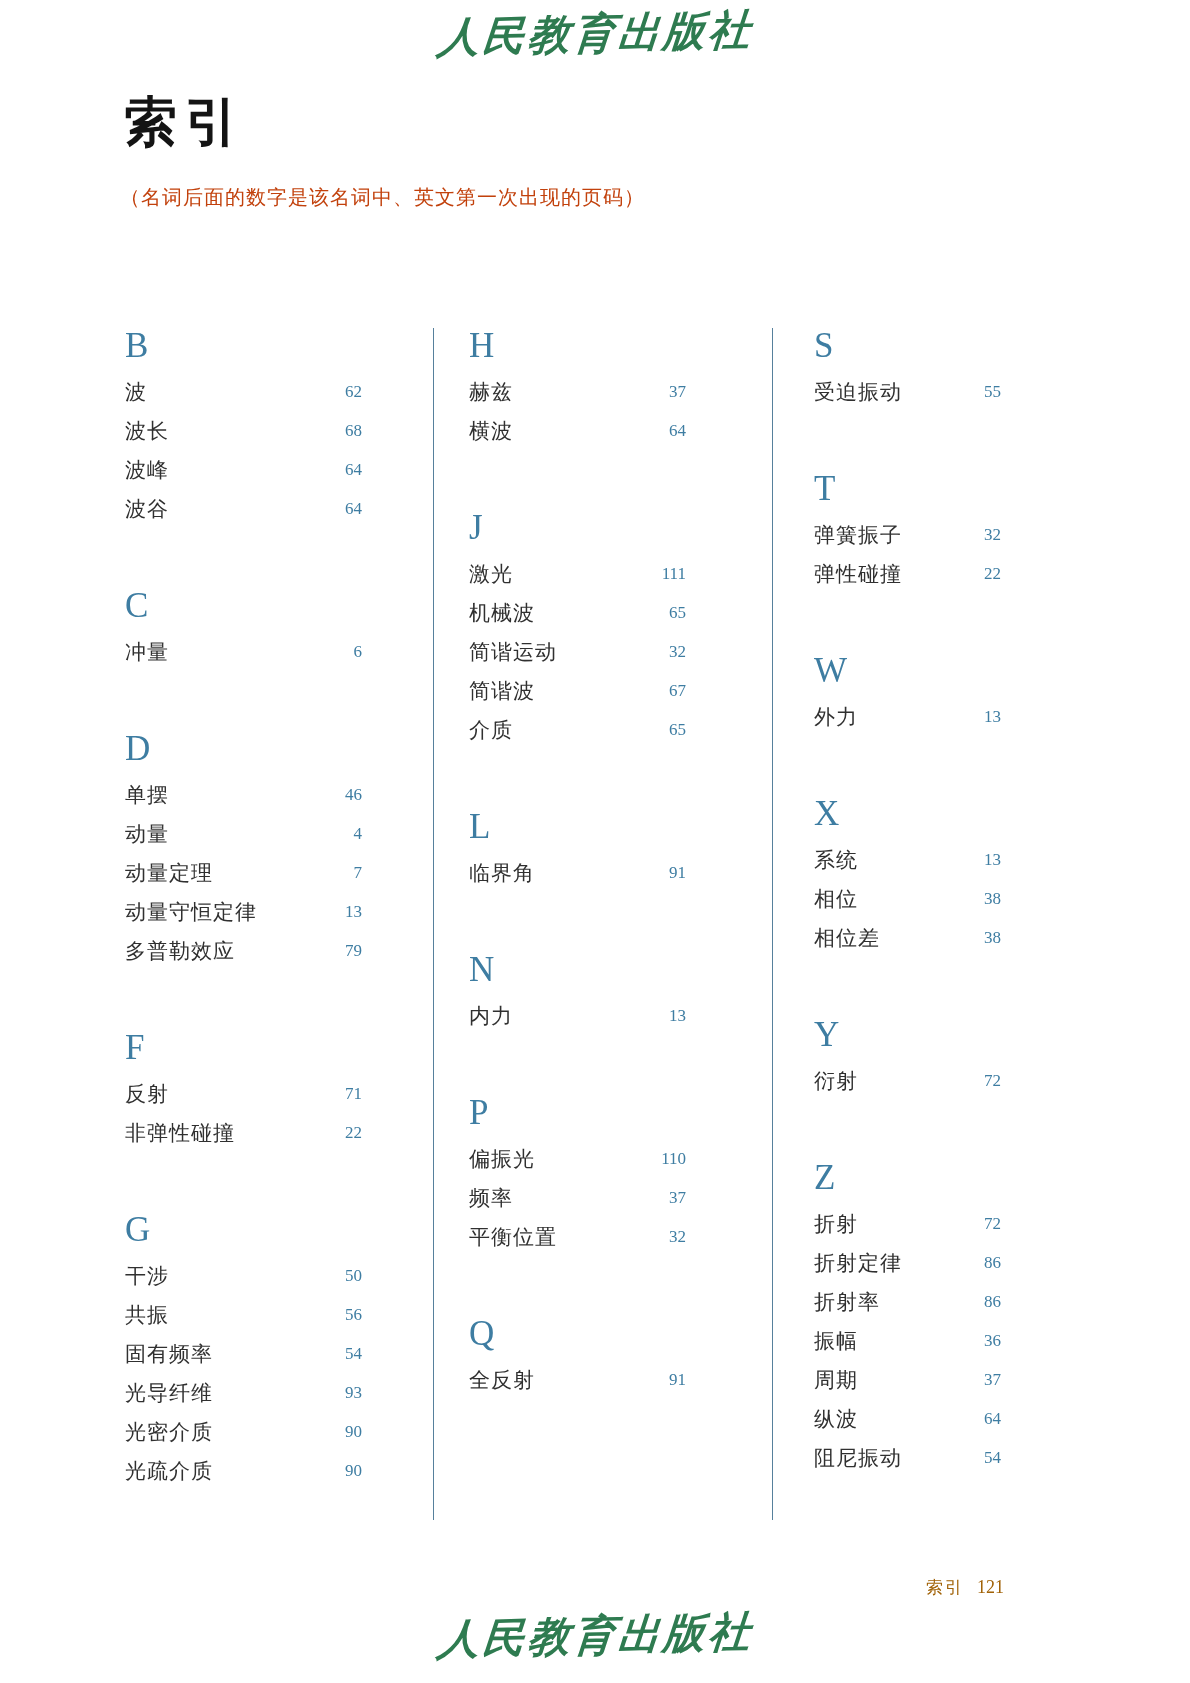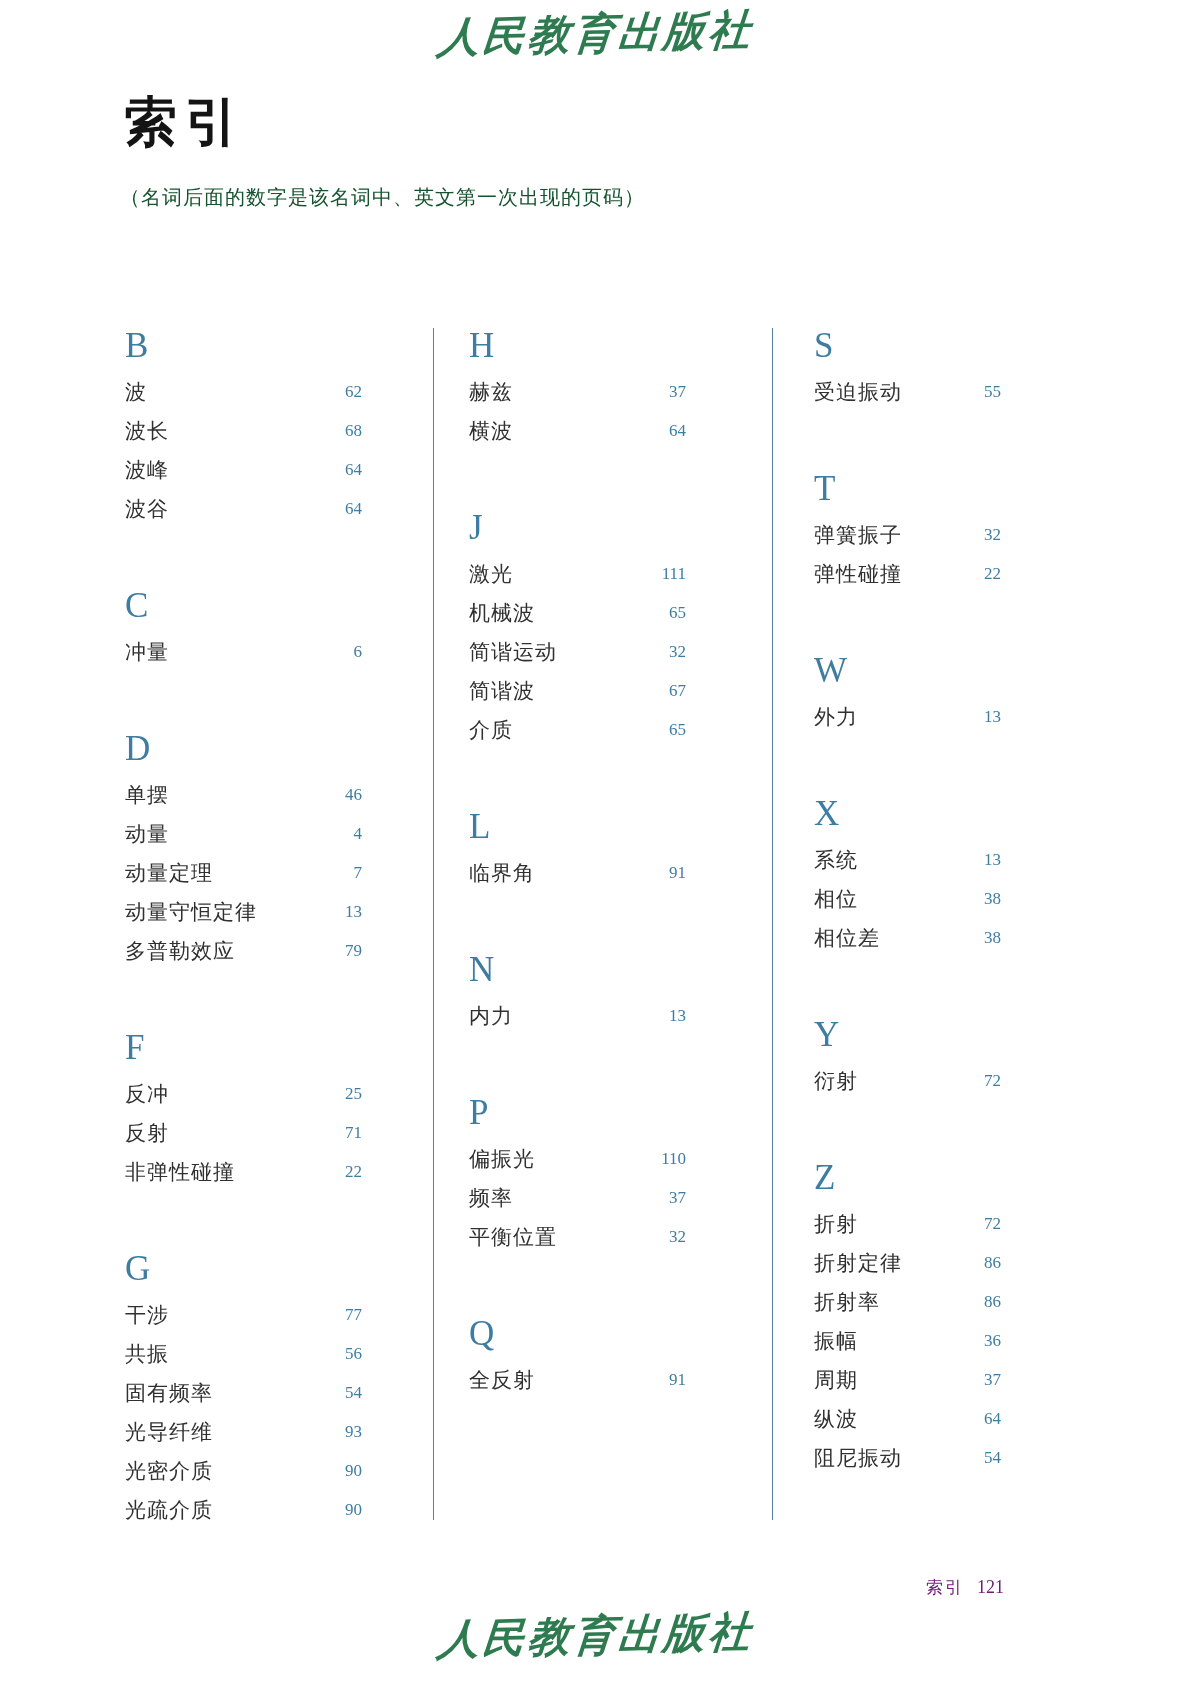--- a/index.html
+++ b/index.html
@@ -13,21 +13,21 @@
     color:var(--green);font-style:italic;font-weight:700;white-space:nowrap;
   }
   .logo-top{top:6px;font-size:42px;letter-spacing:3px;}
   .logo-bottom{top:1608px;font-size:42px;letter-spacing:3px;}
   .logo .cal{display:inline-block;transform:skewX(-6deg) rotate(-1.5deg);}
   .page-title{
     position:absolute;left:124px;top:92px;font-size:53px;font-weight:700;
     color:#141414;letter-spacing:8px;line-height:1.15;
   }
   .page-subtitle{
-    position:absolute;left:120px;top:184px;font-size:20px;color:#14532d;
+    position:absolute;left:120px;top:184px;font-size:20px;color:#c2410c;
     letter-spacing:1px;
   }
   .index-col{position:absolute;top:320px;}
   .col-1{left:125px;width:237px;}
   .col-2{left:469px;width:217px;}
   .col-3{left:814px;width:187px;}
   .divider{position:absolute;top:328px;width:1px;height:1192px;background:var(--divider);}
   .divider-1{left:433px;}
   .divider-2{left:772px;}
   .index-section{margin-top:52px;}
@@ -36,21 +36,21 @@
     height:52px;line-height:52px;font-size:35px;color:var(--accent);
     font-family:"Liberation Serif","DejaVu Serif",serif;
   }
   .entry{
     height:39px;display:flex;justify-content:space-between;align-items:center;
     font-size:21px;color:var(--ink);letter-spacing:1px;
   }
   .entry .term{white-space:nowrap;}
   .entry .pagenum{font-size:17px;color:var(--accent);letter-spacing:0;margin-left:42px;}
   .footer{
-    position:absolute;top:1576px;right:186px;font-size:18px;color:#701a75;
+    position:absolute;top:1576px;right:186px;font-size:18px;color:#a16207;
     white-space:nowrap;
   }
   .footer .flabel{font-size:17px;margin-right:13px;letter-spacing:2px;}
 </style>
 </head>
 <body>
 
 <div class="page" style="--accent: #3e7da2; --green: #2e7b50; --divider: #56809c; --ink: #303030;">
 
   <div class="logo logo-top">
@@ -110,37 +110,33 @@
           <span class="pagenum">13</span>
         </div>
         <div class="entry">
           <span class="term">多普勒效应</span>
           <span class="pagenum">79</span>
         </div>
       </div>
       <div class="index-section">
         <div class="section-letter">F</div>
         <div class="entry">
-          <span class="term">反冲</span>
-          <span class="pagenum">25</span>
-        </div>
-        <div class="entry">
           <span class="term">反射</span>
           <span class="pagenum">71</span>
         </div>
         <div class="entry">
           <span class="term">非弹性碰撞</span>
           <span class="pagenum">22</span>
         </div>
       </div>
       <div class="index-section">
         <div class="section-letter">G</div>
         <div class="entry">
           <span class="term">干涉</span>
-          <span class="pagenum">77</span>
+          <span class="pagenum">50</span>
         </div>
         <div class="entry">
           <span class="term">共振</span>
           <span class="pagenum">56</span>
         </div>
         <div class="entry">
           <span class="term">固有频率</span>
           <span class="pagenum">54</span>
         </div>
         <div class="entry">

